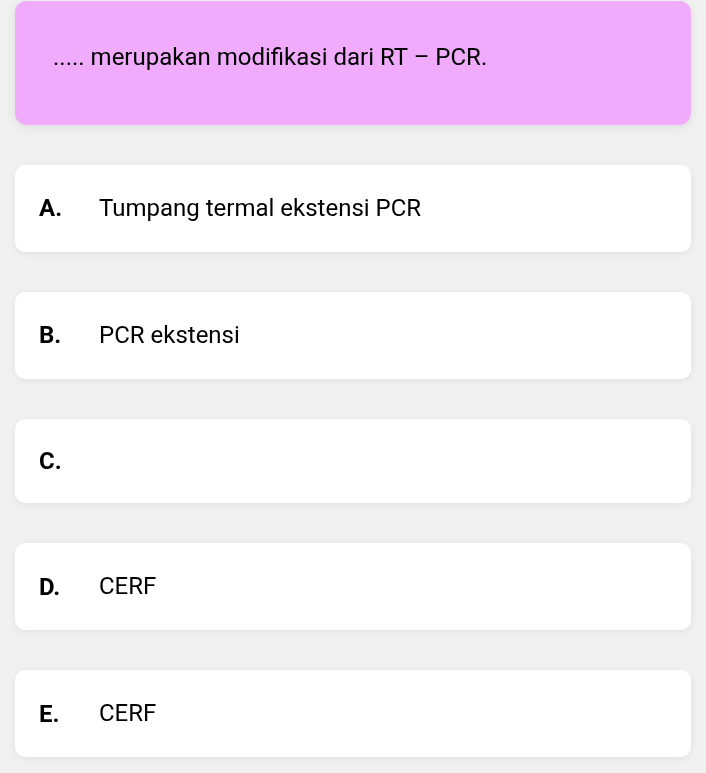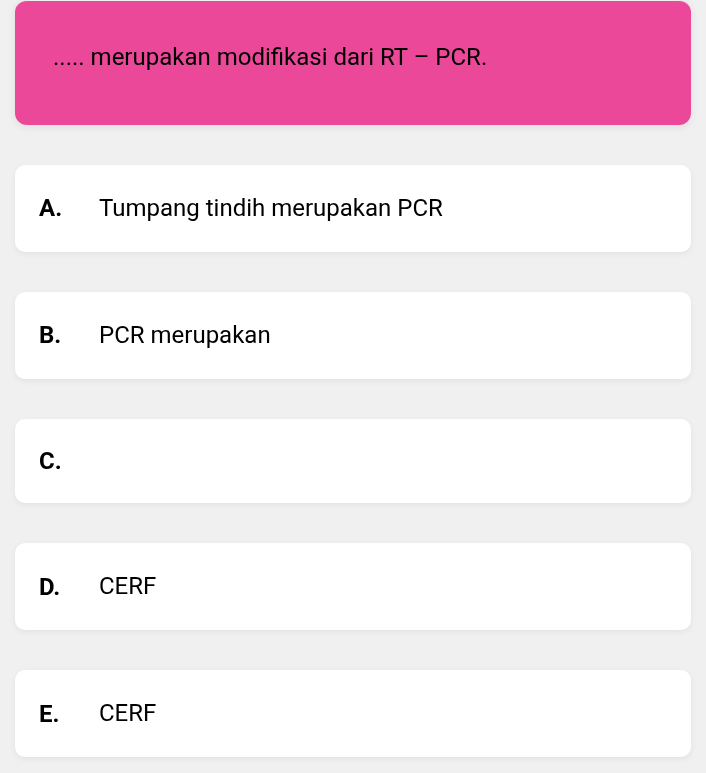--- a/index.html
+++ b/index.html
@@ -8,21 +8,21 @@
       box-sizing: border-box;
     }
     body {
       font-family: -apple-system, BlinkMacSystemFont, 'Segoe UI', Roboto, Arial, sans-serif;
       background-color: #f0f0f0;
       width: 706px;
       height: 773px;
       padding: 0 15px;
     }
     .question-card {
-      background-color: #ec4899;
+      background-color: #f0abfc;
       border-radius: 12px;
       padding: 40px 38px 50px 38px;
       margin-bottom: 40px;
       box-shadow: 0 2px 8px rgba(0,0,0,0.08);
       border-top: 1px solid #eee;
     }
     .question-text {
       font-size: 24px;
       color: #000000;
       line-height: 1.4;
@@ -55,26 +55,26 @@
   </style>
 </head>
 <body>
 
 <div class="question-card">
   <div class="question-text">..... merupakan modifikasi dari RT – PCR.</div>
 </div>
 
 <div class="answer-option">
   <span class="option-letter">A.</span>
-  <span class="option-text">Tumpang tindih merupakan PCR</span>
+  <span class="option-text">Tumpang termal ekstensi PCR</span>
 </div>
 
 <div class="answer-option">
   <span class="option-letter">B.</span>
-  <span class="option-text">PCR merupakan</span>
+  <span class="option-text">PCR ekstensi</span>
 </div>
 
 <div class="answer-option">
   <span class="option-letter">C.</span>
 </div>
 
 <div class="answer-option">
   <span class="option-letter">D.</span>
   <span class="option-text">CERF</span>
 </div>

